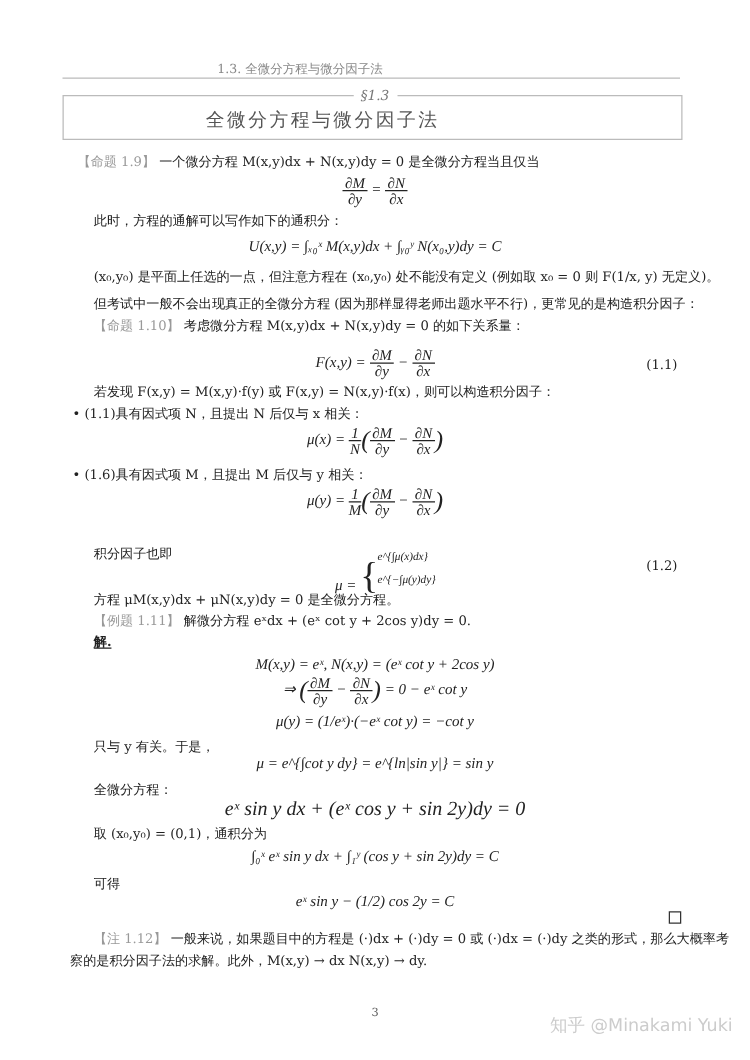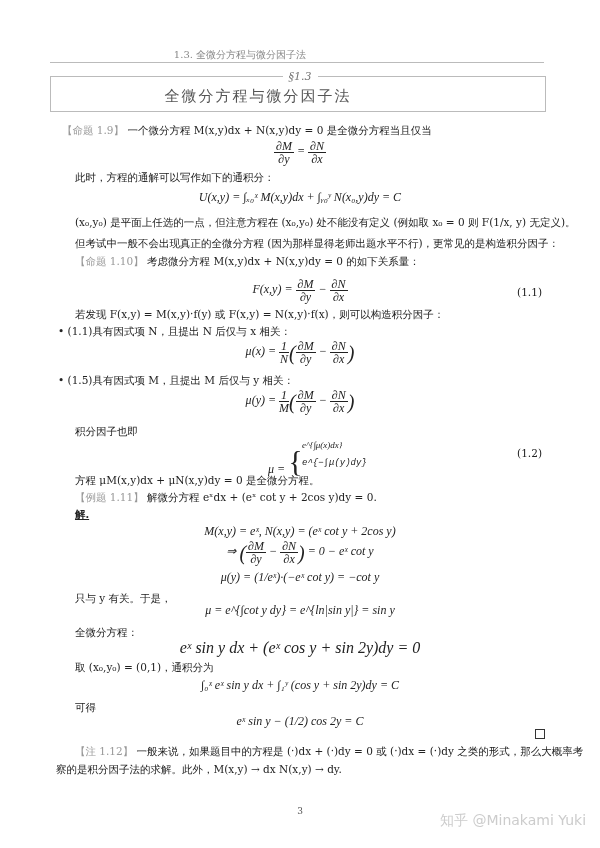--- a/index.html
+++ b/index.html
@@ -50,30 +50,30 @@
   <span>F(x,y) = </span><span class="frac"><span class="num">∂M</span><span>∂y</span></span> − <span class="frac"><span class="num">∂N</span><span>∂x</span></span>
 </div>
 <div class="abs t eqno" style="top:285px;">(1.1)</div>
 
 <div class="abs t" style="left:75px;top:307px;">若发现 F(x,y) = M(x,y)·f(y) 或 F(x,y) = N(x,y)·f(x)，则可以构造积分因子：</div>
 
 <div class="abs t bullet" style="top:324px;">• <span>(1.1)具有因式项 N，且提出 N 后仅与 x 相关：</span></div>
 <div class="abs t ctr m" style="top:340px;font-size:12px;">
   <span>μ(x) = </span><span class="frac"><span class="num">1</span><span>N</span></span><span class="big">(</span><span class="frac"><span class="num">∂M</span><span>∂y</span></span> − <span class="frac"><span class="num">∂N</span><span>∂x</span></span><span class="big">)</span>
 </div>
-<div class="abs t bullet" style="top:373px;">• <span>(1.5)具有因式项 M，且提出 M 后仅与 y 相关：</span></div>
+<div class="abs t bullet" style="top:373px;">• <span>(1.6)具有因式项 M，且提出 M 后仅与 y 相关：</span></div>
 <div class="abs t ctr m" style="top:389px;font-size:12px;">
   <span>μ(y) = </span><span class="frac"><span class="num">1</span><span>M</span></span><span class="big">(</span><span class="frac"><span class="num">∂M</span><span>∂y</span></span> − <span class="frac"><span class="num">∂N</span><span>∂x</span></span><span class="big">)</span>
 </div>
 
-<div class="abs t" style="left:75px;top:424px;">积分因子也即</div>
+<div class="abs t" style="left:75px;top:436px;">积分因子也即</div>
 <div class="abs m" style="left:268px;top:438px;font-size:12px;">
   <span style="position:relative;top:8px;">μ = </span><span style="font-size:30px;font-style:normal;position:relative;top:6px;">{</span>
   <span style="position:absolute;left:34px;top:2px;font-size:9px;">e^{∫μ(x)dx}</span>
-  <span style="position:absolute;left:34px;top:20px;font-size:9px;font-family:Liberation Mono, monospace;">e^{−∫μ(y)dy}</span>
+  <span style="position:absolute;left:34px;top:20px;font-size:9px;">e^{−∫μ(y)dy}</span>
 </div>
 <div class="abs t eqno" style="top:446px;">(1.2)</div>
 
 <div class="abs t" style="left:75px;top:473px;">方程 μM(x,y)dx + μN(x,y)dy = 0 是全微分方程。</div>
 <div class="abs t" style="left:75px;top:490px;"><span class="lbl">【例题 1.11】</span> <span>解微分方程 eˣdx + (eˣ cot y + 2cos y)dy = 0.</span></div>
 <div class="abs t" style="left:75px;top:507px;font-weight:bold;text-decoration:underline;">解.</div>
 
 <div class="abs t ctr m" style="top:524px;font-size:12px;">M(x,y) = eˣ,   N(x,y) = (eˣ cot y + 2cos y)</div>
 <div class="abs t ctr m" style="top:540px;font-size:12px;">
   ⇒ <span class="big">(</span><span class="frac"><span class="num">∂M</span><span>∂y</span></span> − <span class="frac"><span class="num">∂N</span><span>∂x</span></span><span class="big">)</span><span> = 0 − eˣ cot y</span>

